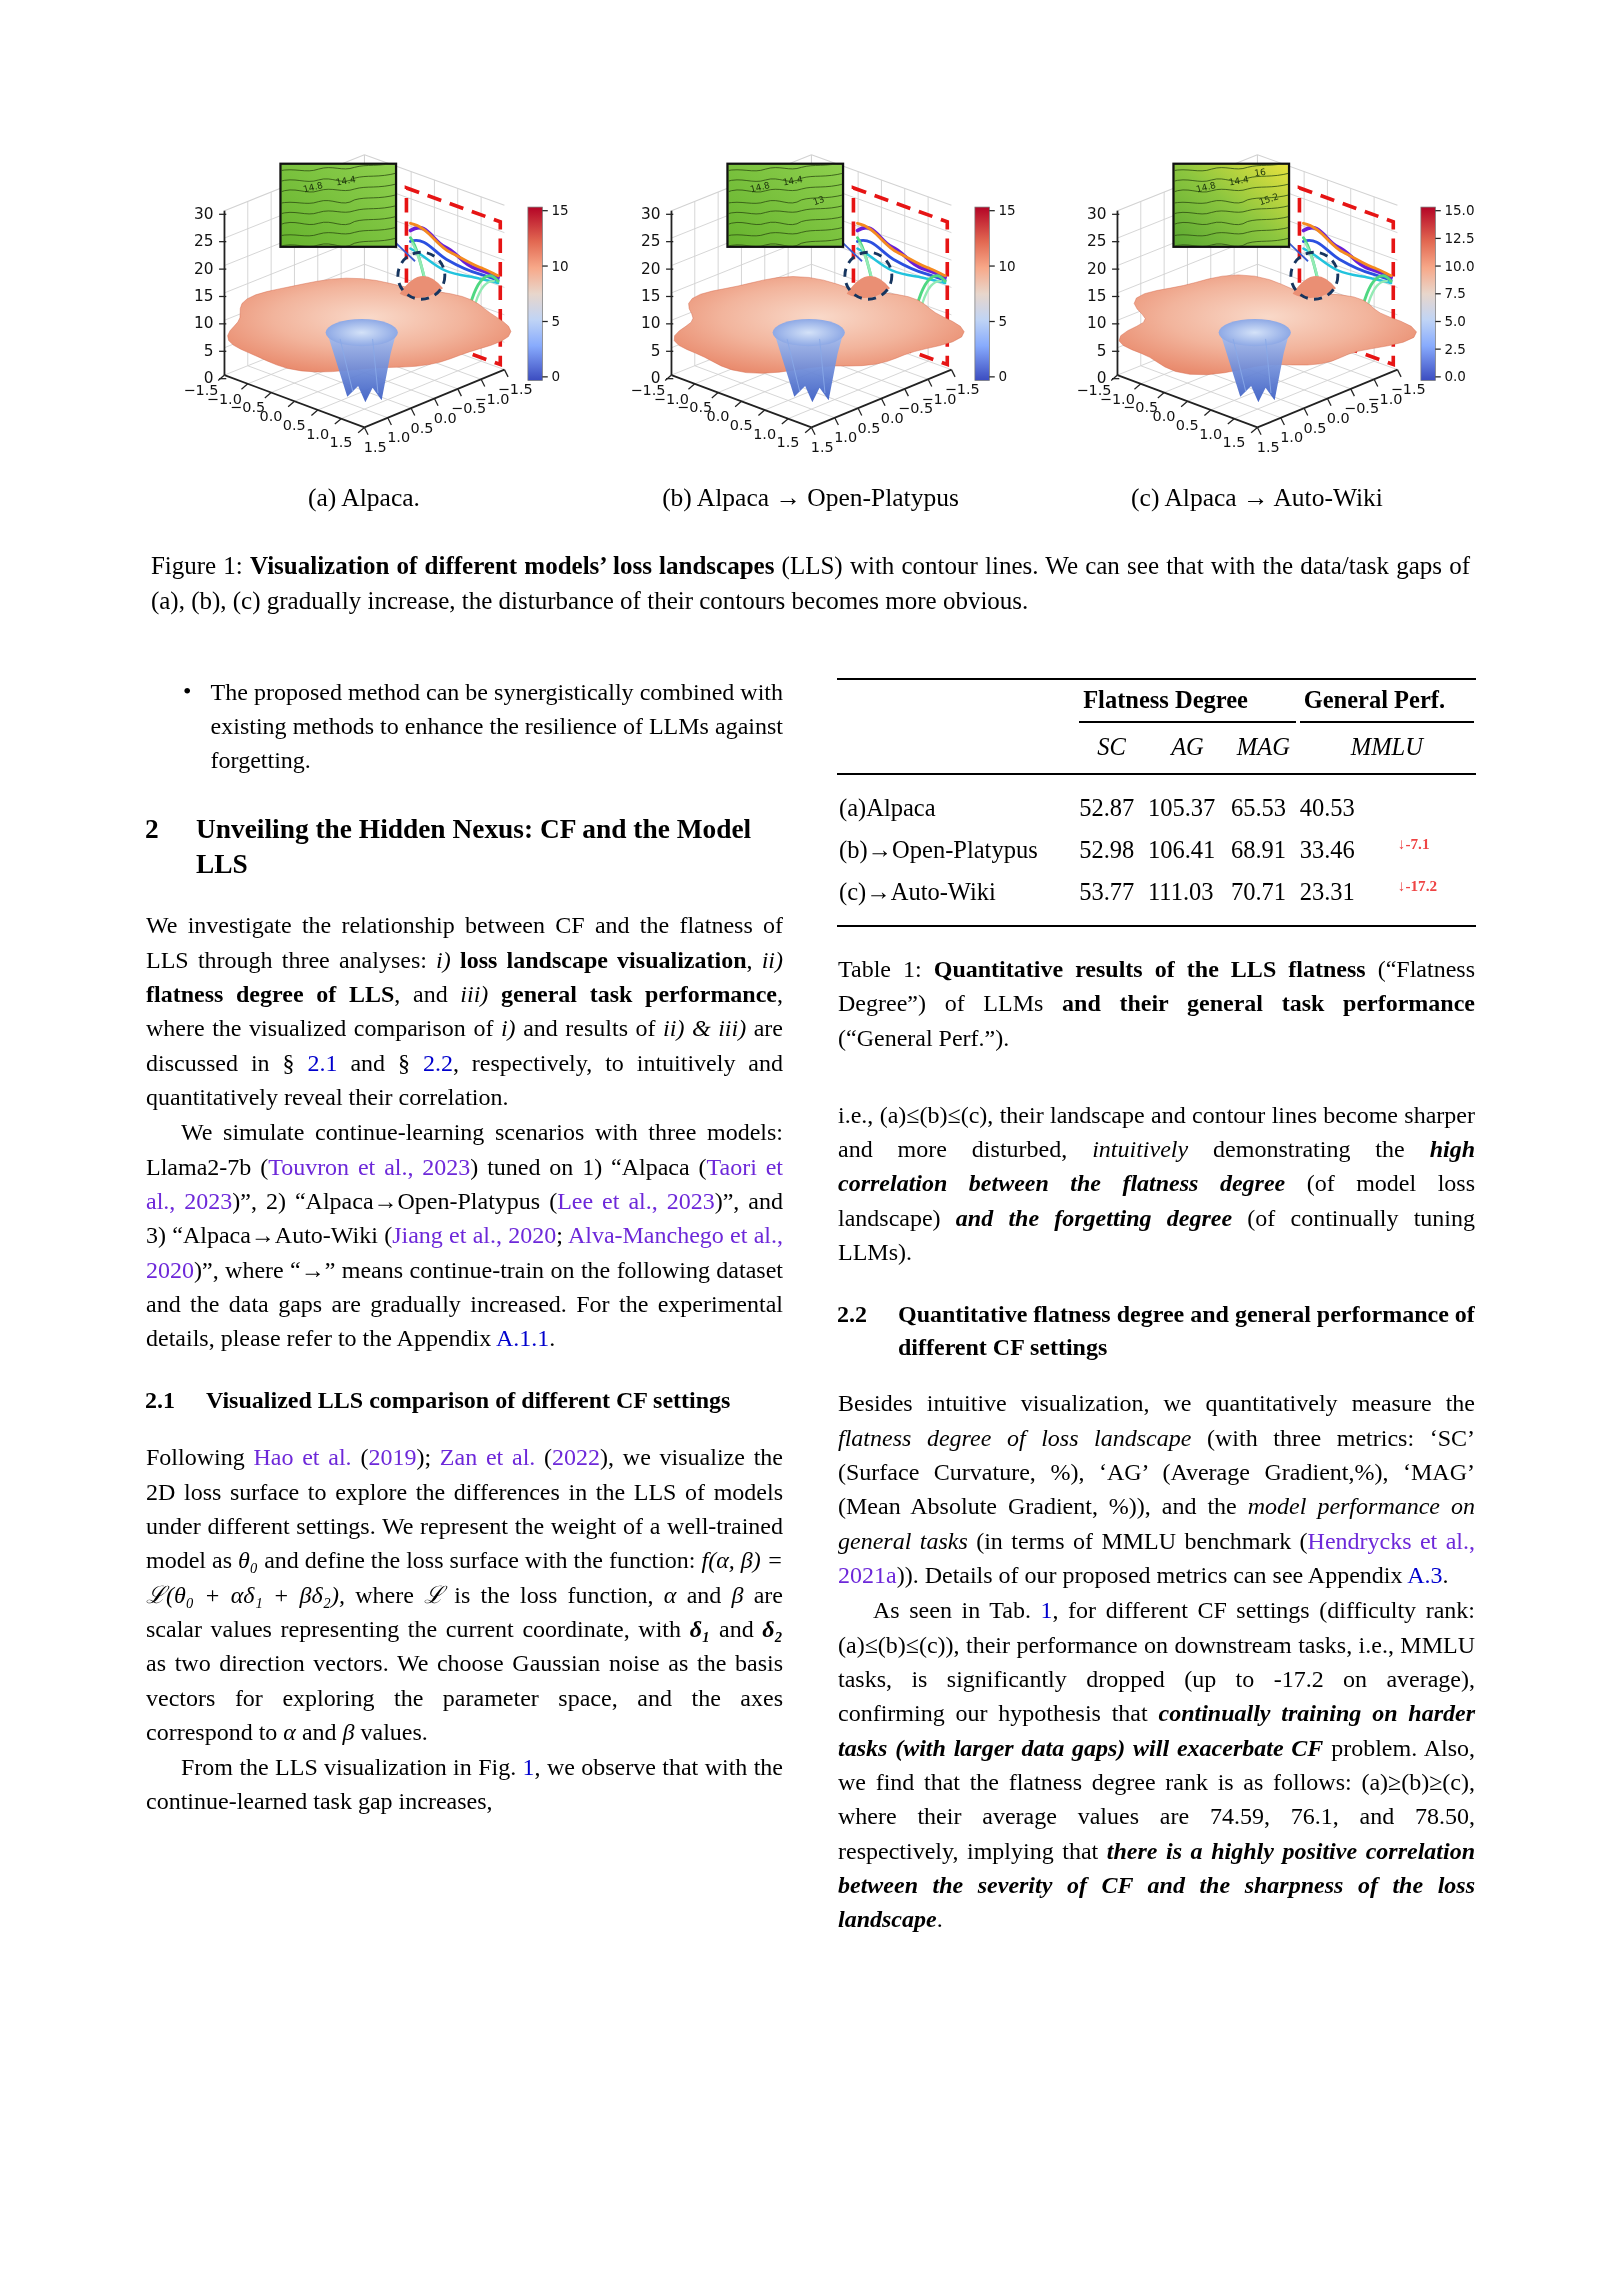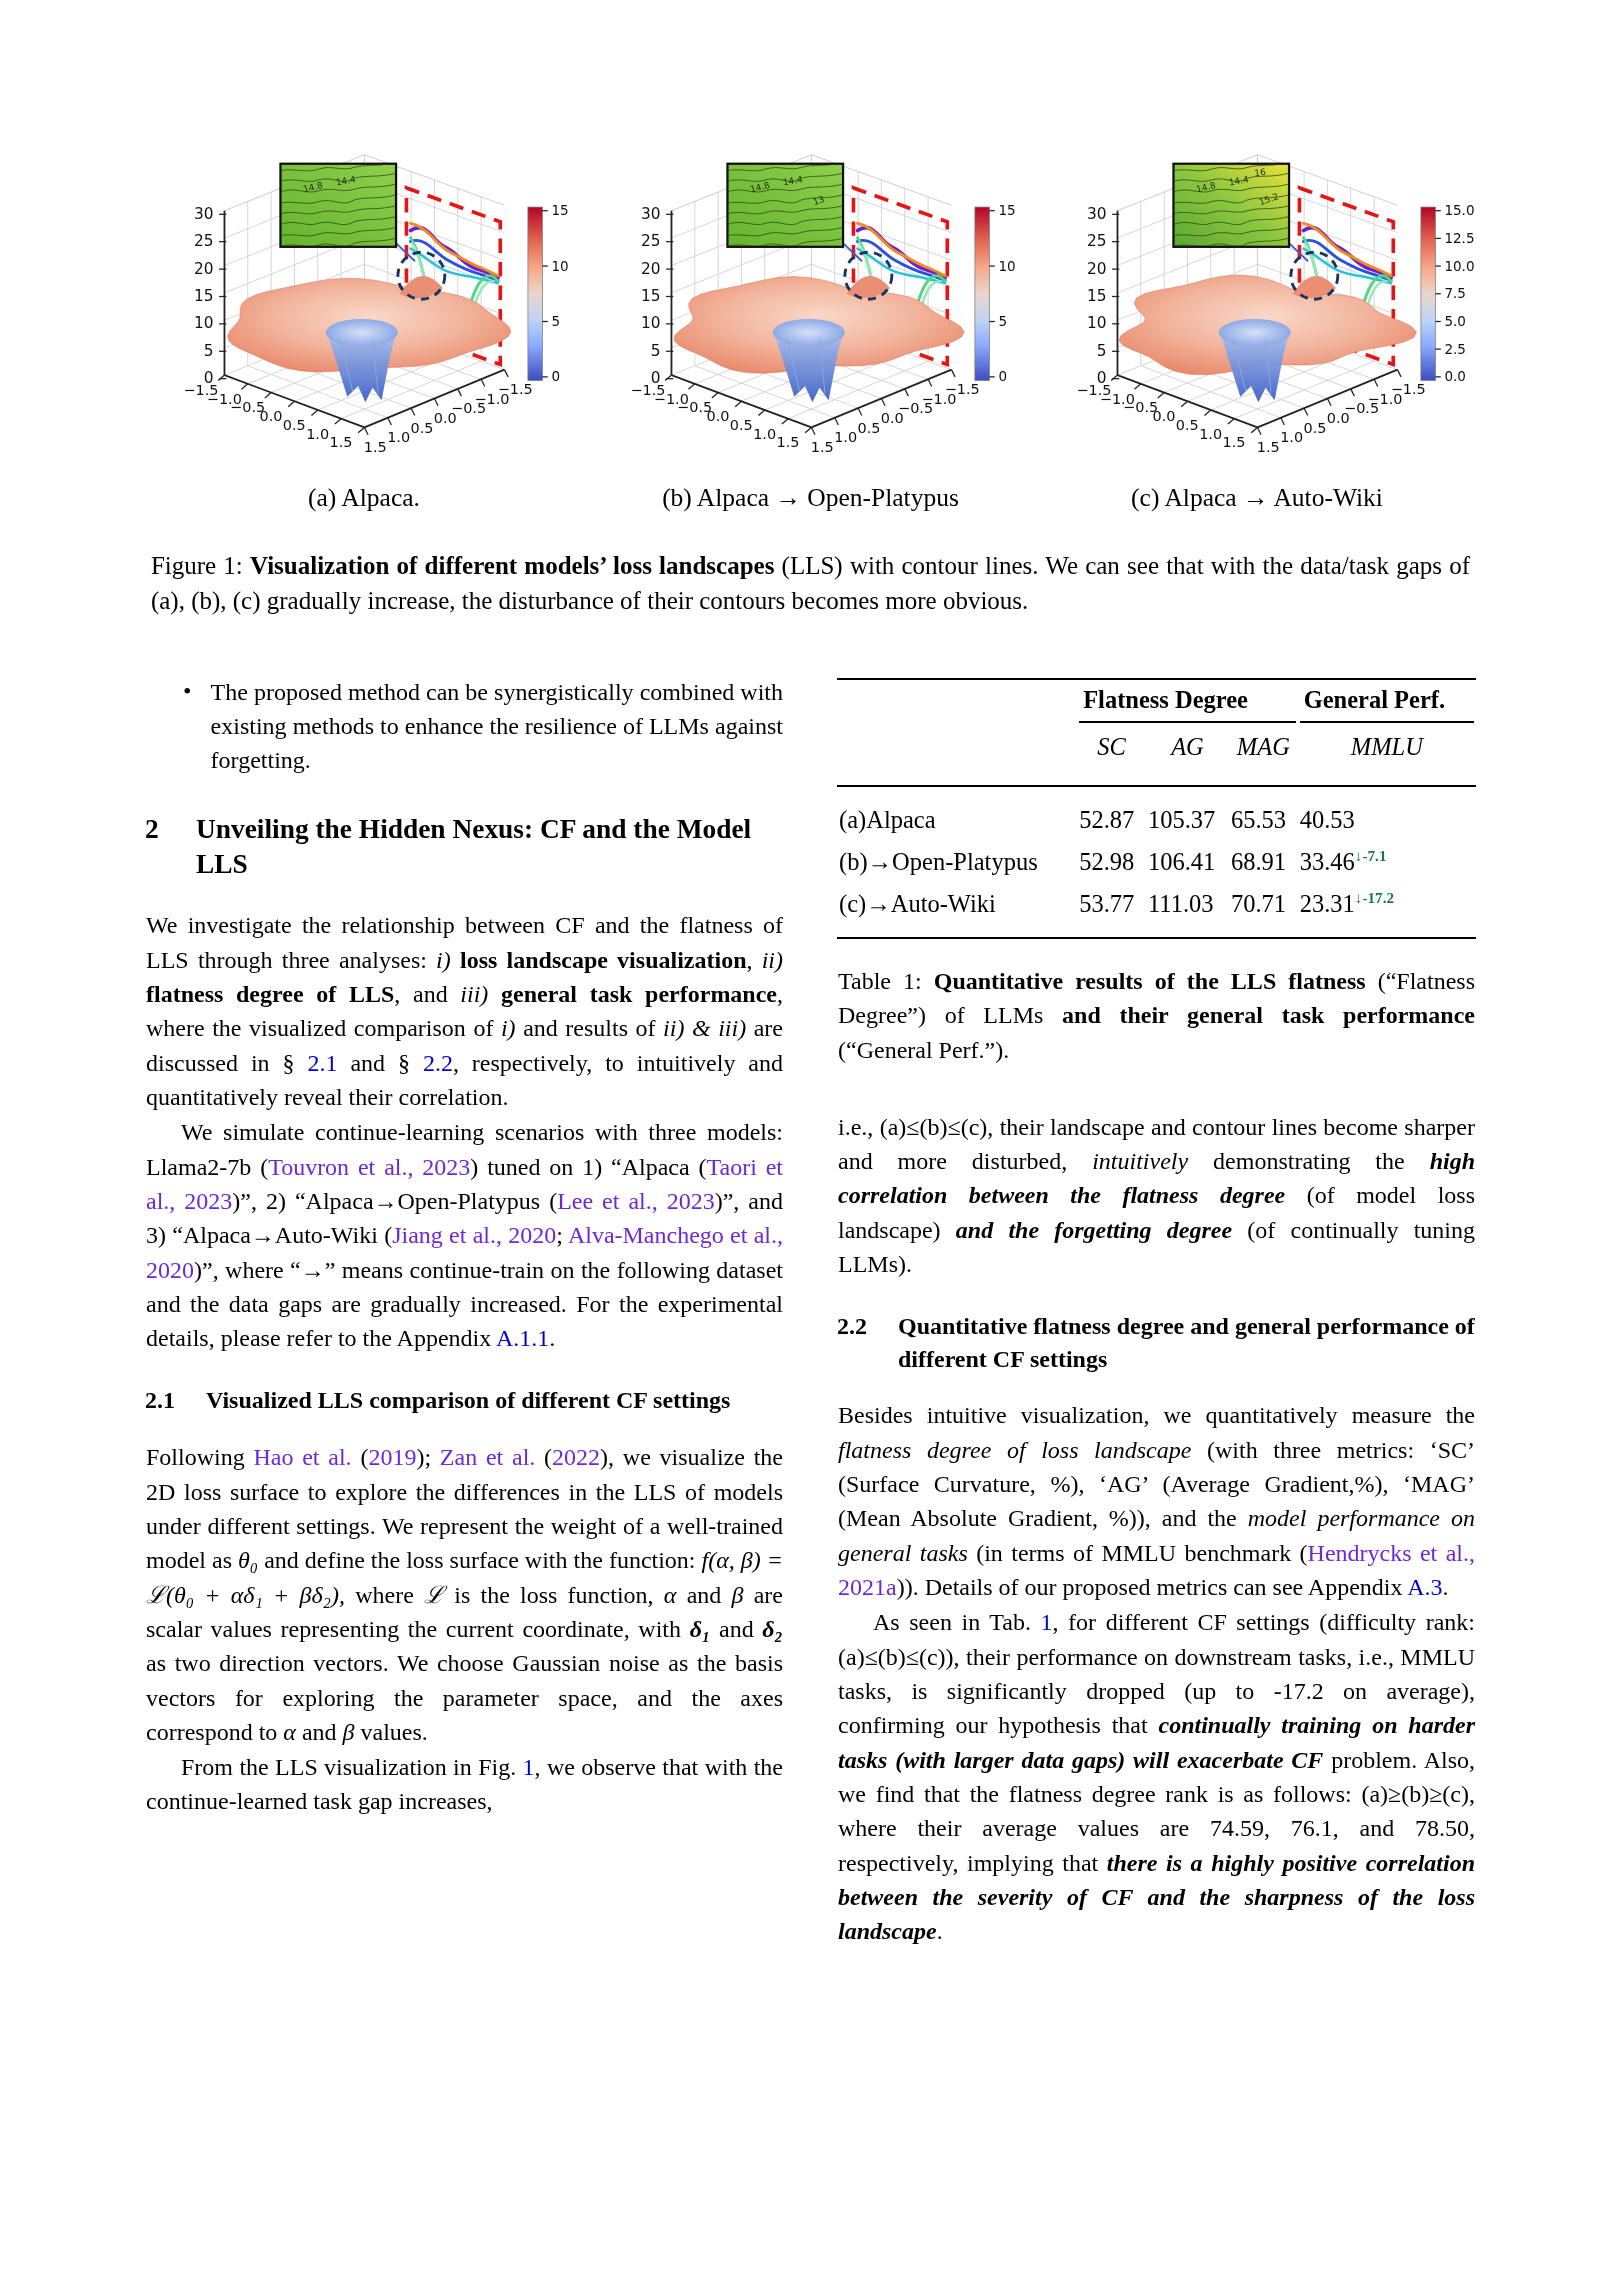--- a/index.html
+++ b/index.html
@@ -30,26 +30,26 @@
   .slink{color:#6d28d9;}
   .sref{color:#0000CD;}
 
   
   .flat-table{width:100%;border-collapse:collapse;border-top:2.9px solid #000;
               border-bottom:2.9px solid #000;font-size:24.5px;margin-top:3.9px;}
   .flat-table th,.flat-table td{padding:2.9px 2px;font-weight:normal;}
   .grp{font-weight:bold;}
   .grp .grpline{border-bottom:2px solid #000;padding:0 3.9px 3.9px 3.9px;font-weight:bold;}
   .subhead th{font-style:italic;text-align:center;border-bottom:2.5px solid #000;
-              padding-bottom:21px;margin-top:28px;}
+              padding-bottom:9px;margin-top:28px;}
   .flat-table tbody td{text-align:left;padding-top:3.9px;}
   .flat-table tbody td.rowlabel{text-align:left;padding-right:5.9px;white-space:nowrap;}
   .flat-table tbody tr:first-child td{padding-top:15px;}
   .flat-table tbody tr:last-child td{padding-bottom:16px;}
-  sup.drop{color:#15803d;font-weight:bold;font-size:0.62em;}
+  sup.drop{color:#ef4444;font-weight:bold;font-size:0.62em;margin-left:43px;}
   .tab-caption{font-size:24px;line-height:1.42;text-align:justify;margin-top:25.5px;}
   .below-table{margin-top:43px;}
 </style>
 </head>
 <body>
 
 <div class="page">
   <div class="content">
 
     <div class="figure-row" id="figure-panels">

